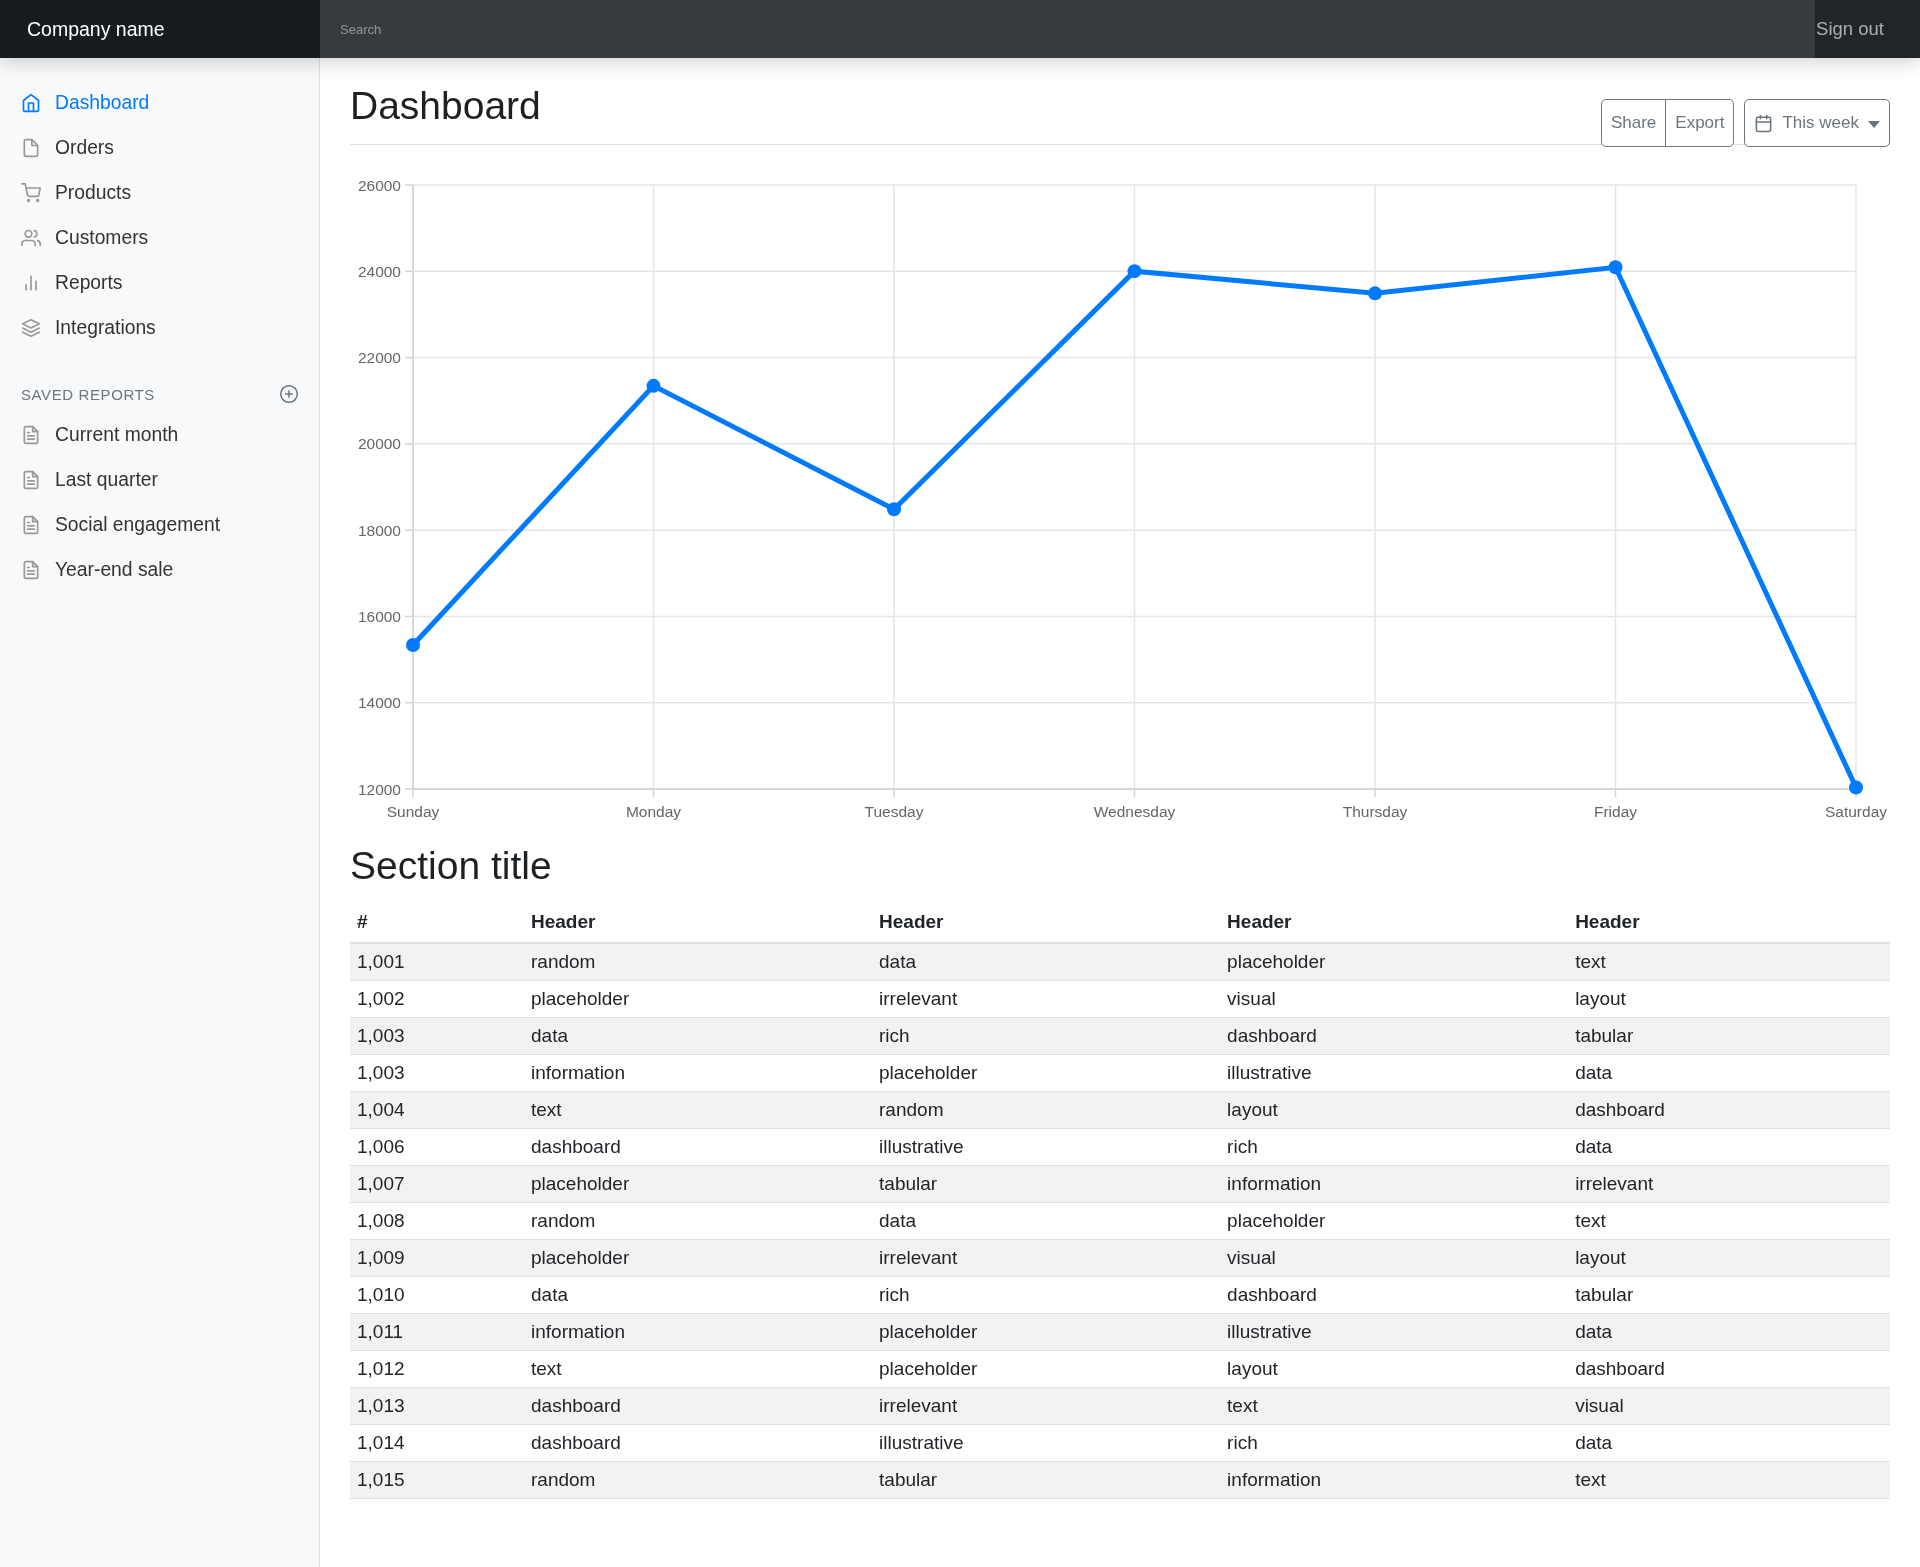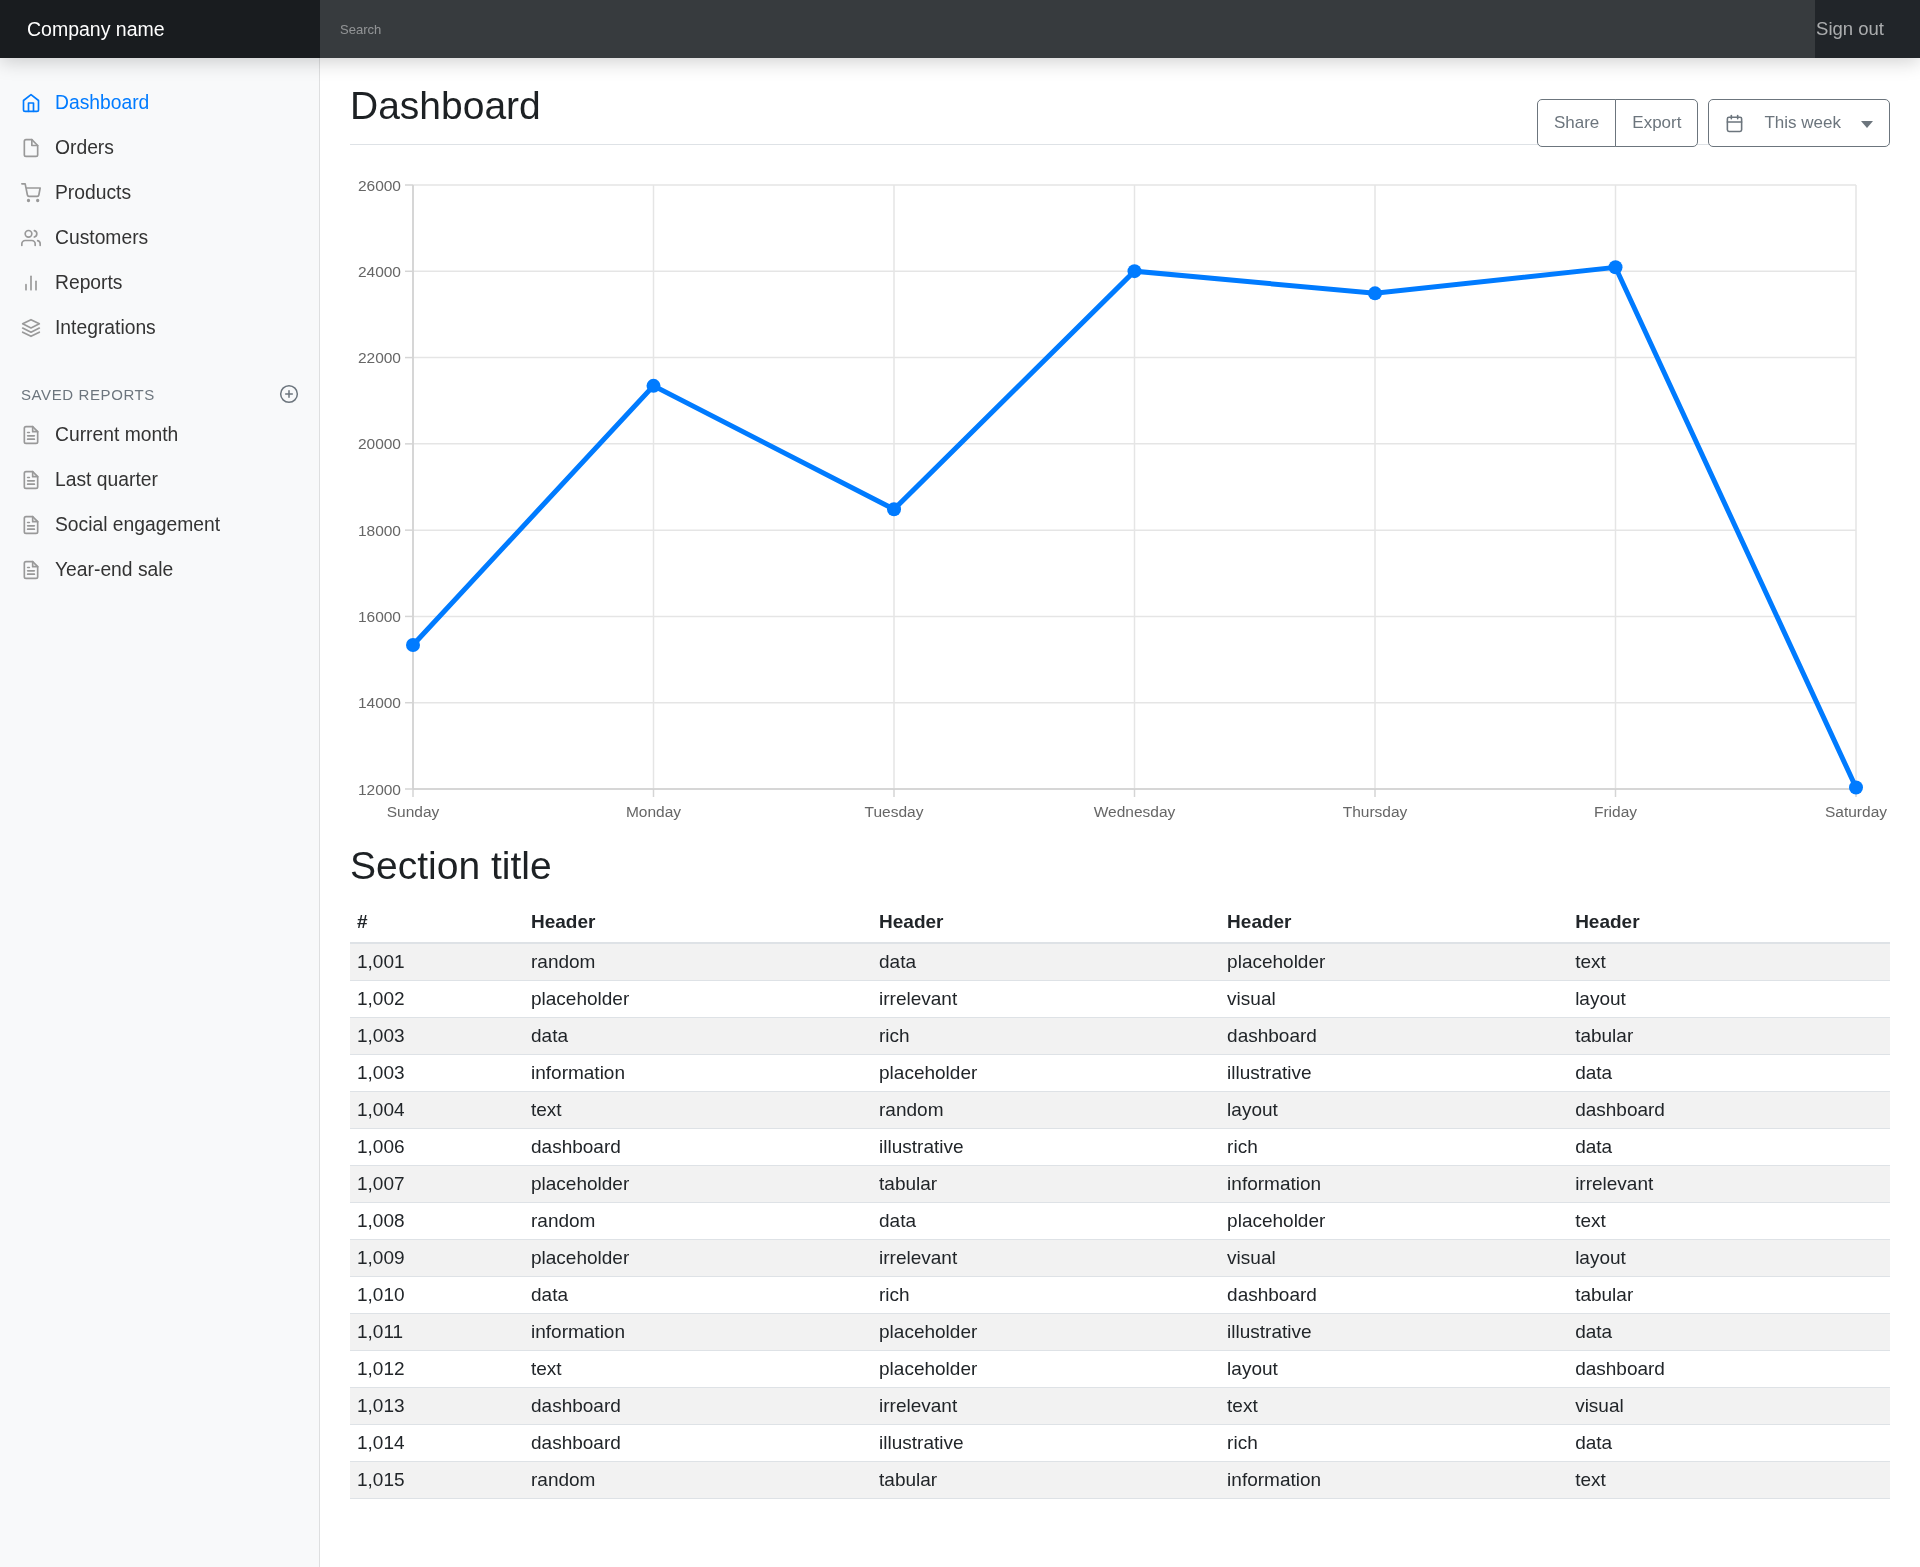--- a/index.html
+++ b/index.html
@@ -35,26 +35,26 @@
   .sidebar-heading svg { width: 20px; height: 20px; stroke: #6c757d; stroke-width: 1.8;
     fill: none; stroke-linecap: round; stroke-linejoin: round; }
 
   
   .main { position: relative; margin-left: 320px; margin-top: 58px; padding: 0 30px; }
   .page-header { padding-top: 25px; padding-bottom: 14px; border-bottom: 1px solid #dee2e6; }
   h1.page-title { font-size: 39px; line-height: 1.2; font-weight: 500; color: #1d2124; }
 
   .toolbar { position: absolute; top: 41px; right: 30px; display: flex; align-items: center; }
   .btn { height: 48px; background: #fff; border: 1px solid #6c757d; color: #6c757d;
-    font-size: 17px; font-family: inherit; padding: 0 16px; cursor: pointer;
+    font-size: 17px; font-family: inherit; padding: 0 9px; cursor: pointer;
     display: flex; align-items: center; }
   .btn-group { display: flex; }
   .btn-group .btn:first-child { border-radius: 5px 0 0 5px; }
   .btn-group .btn:last-child { border-radius: 0 5px 5px 0; margin-left: -1px; }
-  .btn-dropdown { margin-left: 10px; border-radius: 5px; gap: 20px; }
+  .btn-dropdown { margin-left: 10px; border-radius: 5px; gap: 9px; }
   .btn-dropdown svg { width: 19px; height: 19px; stroke: #6c757d; stroke-width: 2;
     fill: none; stroke-linecap: round; stroke-linejoin: round; }
   .caret { width: 0; height: 0; border-left: 6px solid transparent;
     border-right: 6px solid transparent; border-top: 7px solid #6c757d; margin-top: 2px; }
 
   
   #chart { display: block; margin-top: 26px; font-family: inherit; }
 
   
   h2.section-title { font-size: 39px; line-height: 1.2; font-weight: 500;

